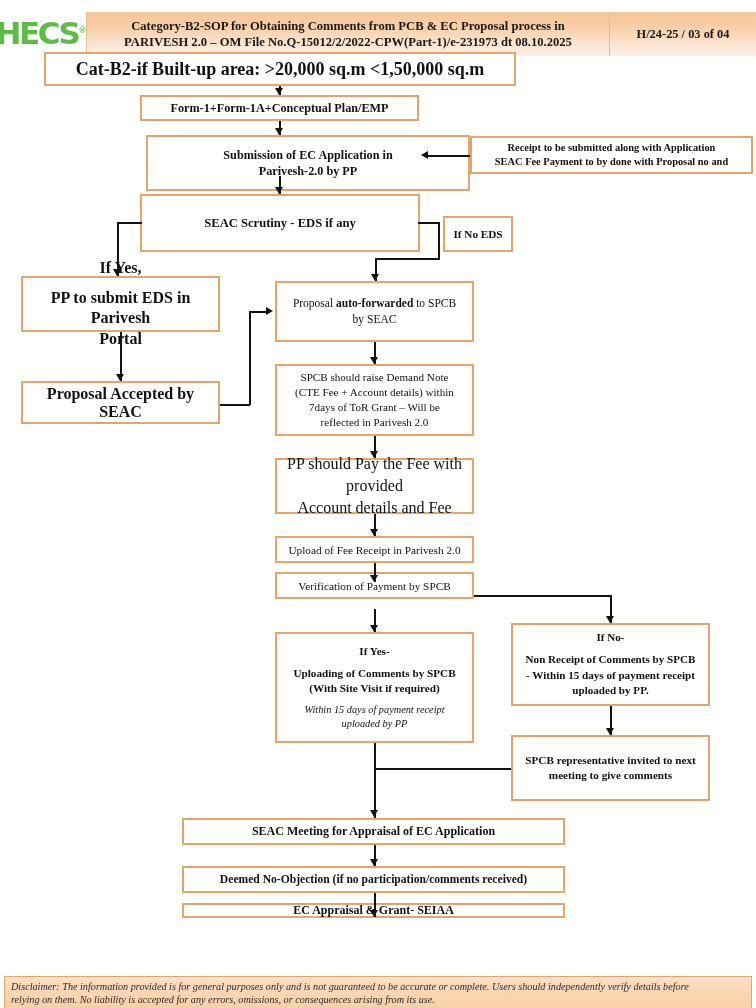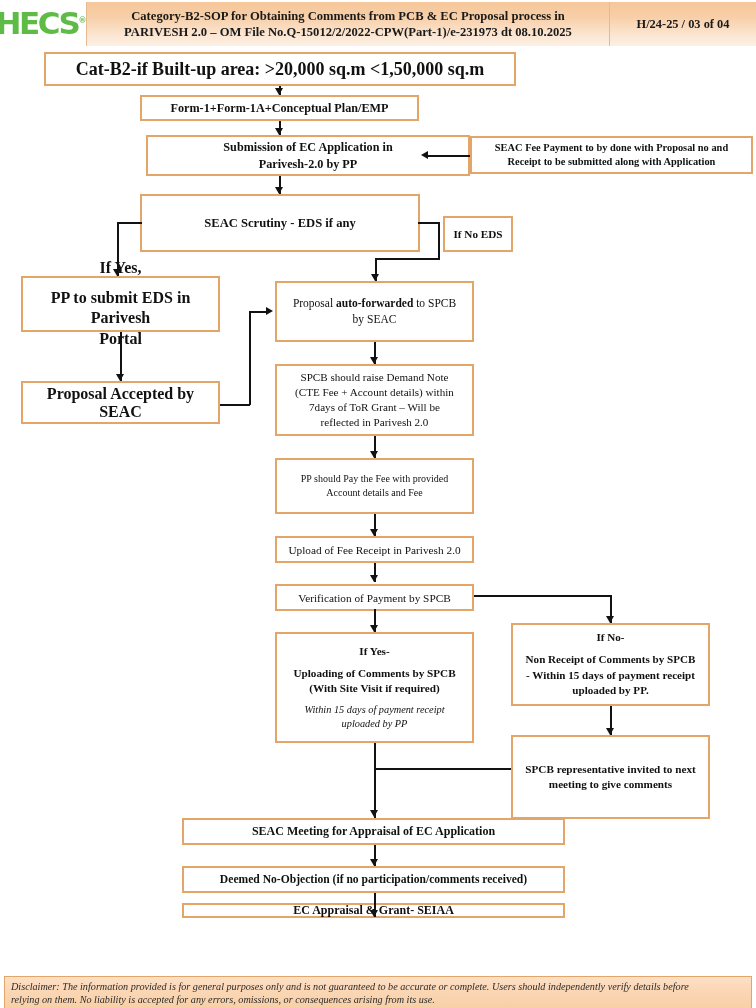--- a/index.html
+++ b/index.html
@@ -11,21 +11,21 @@
     width: 756px;
     height: 1008px;
     position: relative;
     font-family: "Liberation Serif", "DejaVu Serif", serif;
     overflow: hidden;
   }
 
   
   #header {
     position: absolute;
-    left: 0; top: 2px;
+    left: 0; top: 12px;
     width: 756px; height: 44px;
     display: flex;
     align-items: stretch;
   }
   #logo-cell {
     width: 86px;
     flex: 0 0 86px;
     background: #ffffff;
     display: flex;
     align-items: center;
@@ -170,31 +170,31 @@
 </div>
 
 <div class="box" style="left:44px; top:52px; width:472px; height:34px;">
   <div class="inner b" style="font-size:18px;">Cat-B2-if Built-up area:  &gt;20,000 sq.m &lt;1,50,000 sq.m</div>
 </div>
 
 <div class="box" style="left:140px; top:95px; width:279px; height:26px;">
   <div class="inner b" style="font-size:12.2px;">Form-1+Form-1A+Conceptual Plan/EMP</div>
 </div>
 
-<div class="box" style="left:146px; top:135px; width:324px; height:41px;">
+<div class="box" style="left:146px; top:135px; width:324px; height:56px;">
   <div class="inner b" style="font-size:12.2px; line-height:1.35;">
     <span class="ln">Submission of EC Application in</span>
     <span class="ln">Parivesh-2.0 by PP</span>
   </div>
 </div>
 
 <div class="box" style="left:470px; top:136px; width:283px; height:38px;">
   <div class="inner b" style="font-size:10.4px; line-height:1.35;">
+    <span class="ln">Receipt to be submitted along with Application</span>
     <span class="ln">SEAC Fee Payment to by done with Proposal no and</span>
-    <span class="ln">Receipt to be submitted along with Application</span>
   </div>
 </div>
 
 <div class="box" style="left:140px; top:194px; width:280px; height:58px;justify-content:flex-end;">
   <div class="inner b" style="font-size:12.6px;">SEAC Scrutiny -  EDS if any</div>
 </div>
 
 <div class="box" style="left:443px; top:216px; width:70px; height:36px;">
   <div class="inner b" style="font-size:11.2px;">If No  EDS</div>
 </div>
@@ -222,31 +222,31 @@
 <div class="box" style="left:275px; top:364px; width:199px; height:72px;">
   <div class="inner n" style="font-size:11.1px; line-height:1.35;">
     <span class="ln">SPCB should raise Demand Note</span>
     <span class="ln">(CTE Fee + Account details) within</span>
     <span class="ln">7days of ToR Grant – Will be</span>
     <span class="ln">reflected in Parivesh 2.0</span>
   </div>
 </div>
 
 <div class="box" style="left:275px; top:458px; width:199px; height:56px;">
-  <div class="inner n" style="font-size:10px; line-height:1.38;">
+  <div class="inner n" style="font-size:16px; line-height:1.38;">
     <span class="ln">PP should Pay the Fee with provided</span>
     <span class="ln">Account details and Fee</span>
   </div>
 </div>
 
 <div class="box" style="left:275px; top:536px; width:199px; height:27px;">
   <div class="inner n" style="font-size:11.3px;">Upload of Fee Receipt in Parivesh 2.0</div>
 </div>
 
-<div class="box" style="left:275px; top:584px; width:199px; height:27px;">
+<div class="box" style="left:275px; top:572px; width:199px; height:27px;">
   <div class="inner n" style="font-size:11.3px;">Verification of Payment by SPCB</div>
 </div>
 
 <div class="box" style="left:275px; top:632px; width:199px; height:111px;">
   <div class="inner" style="font-size:11.2px; line-height:1.36;">
     <span class="ln b">If Yes-</span>
     <span class="sp"></span>
     <span class="ln b">Uploading of Comments by SPCB</span>
     <span class="ln b">(With Site Visit if required)</span>
     <span class="sp"></span>
@@ -258,21 +258,21 @@
 <div class="box" style="left:511px; top:623px; width:199px; height:83px;">
   <div class="inner b" style="font-size:11.1px; line-height:1.4;">
     <span class="ln">If  No-</span>
     <span class="sp"></span>
     <span class="ln">Non Receipt of Comments by SPCB</span>
     <span class="ln">- Within 15 days of payment receipt</span>
     <span class="ln">uploaded by PP.</span>
   </div>
 </div>
 
-<div class="box" style="left:511px; top:735px; width:199px; height:84px;">
+<div class="box" style="left:511px; top:735px; width:199px; height:66px;">
   <div class="inner b" style="font-size:11.2px; line-height:1.35;">
     <span class="ln">SPCB representative invited to next</span>
     <span class="ln">meeting to give comments</span>
   </div>
 </div>
 
 <div class="box" style="left:182px; top:818px; width:383px; height:27px;">
   <div class="inner b" style="font-size:12px;">SEAC Meeting for Appraisal of EC Application</div>
 </div>
 

